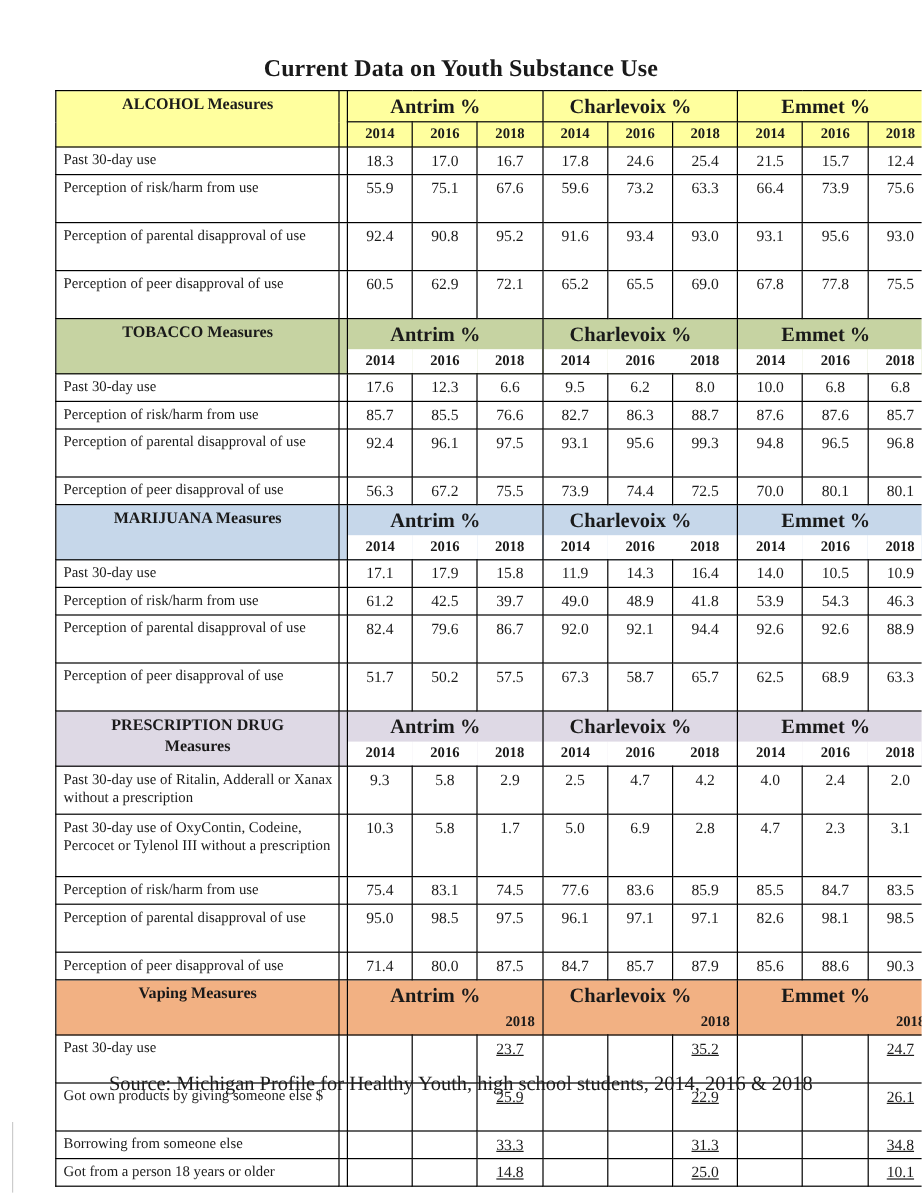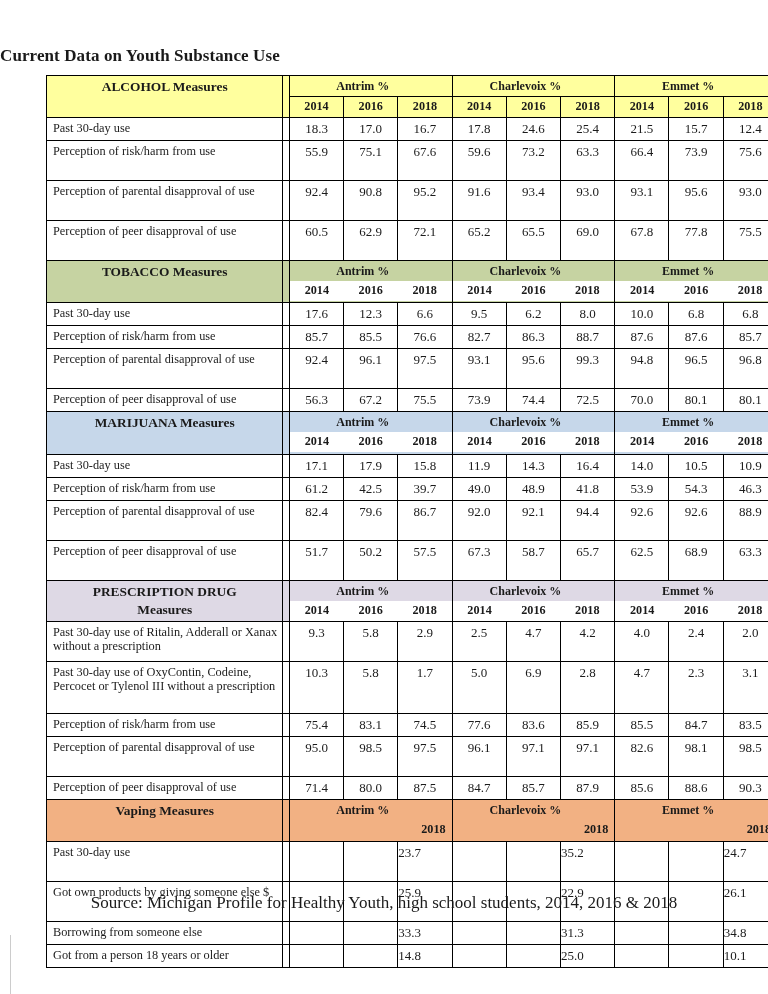--- a/index.html
+++ b/index.html
@@ -18,21 +18,22 @@
   #page {
     position: absolute;
     left: 0; top: 0;
     width: 768px;
     height: 994px;
   }
   #doc-title {
     position: absolute;
     left: 0; top: 46px;
     width: 768px;
-    font-size: 17px;
+    text-align: center;
+    font-size: 20px;
     font-weight: bold;
     letter-spacing: 0.1px;
   }
   #table-wrap {
     position: absolute;
     left: 46px;
     top: 75px;
     width: 676px;
   }
   table.ydt {
@@ -59,21 +60,22 @@
     text-align: left;
     color: #1b1b1b;
   }
   .num {
     padding: 3px 0 3px 0;
     text-align: center;
     font-size: 13px;
     color: #1b1b1b;
   }
   .num.vap {
-    text-align: left;
+    text-align: center;
+    text-decoration: underline;
   }
   
   td.gapcell {
     border-top: 1px solid #000;
     border-bottom: 1px solid #000;
     border-left: 1px solid #000;
     border-right: 1px solid #000;
     background: #ffffff;
     padding: 0;
   }
@@ -86,21 +88,21 @@
   .band .sec-name {
     text-align: center;
     font-weight: bold;
     font-size: 13.4px;
     padding: 3px 2px 3px 2px;
     line-height: 1.15;
   }
   .band .county {
     text-align: center;
     font-weight: bold;
-    font-size: 12px;
+    font-size: 17px;
     padding: 3px 18px 2px 2px;
   }
   .band .yr {
     text-align: center;
     font-weight: bold;
     font-size: 12.2px;
     padding: 2px 0 3px 0;
   }
   .band .yr.right {
     text-align: right;

